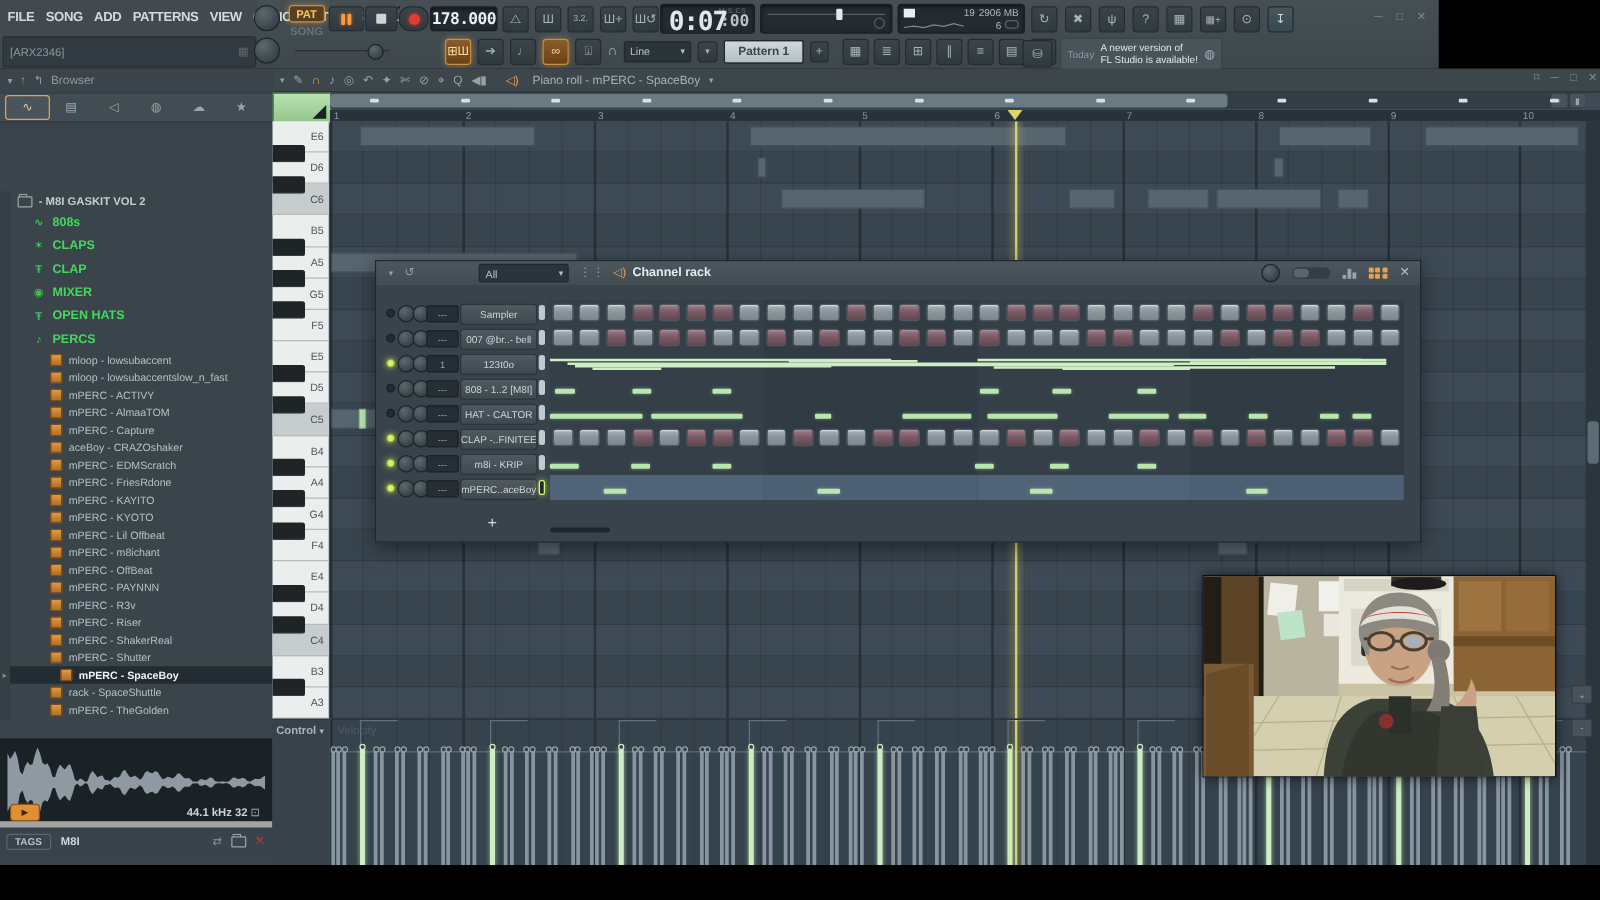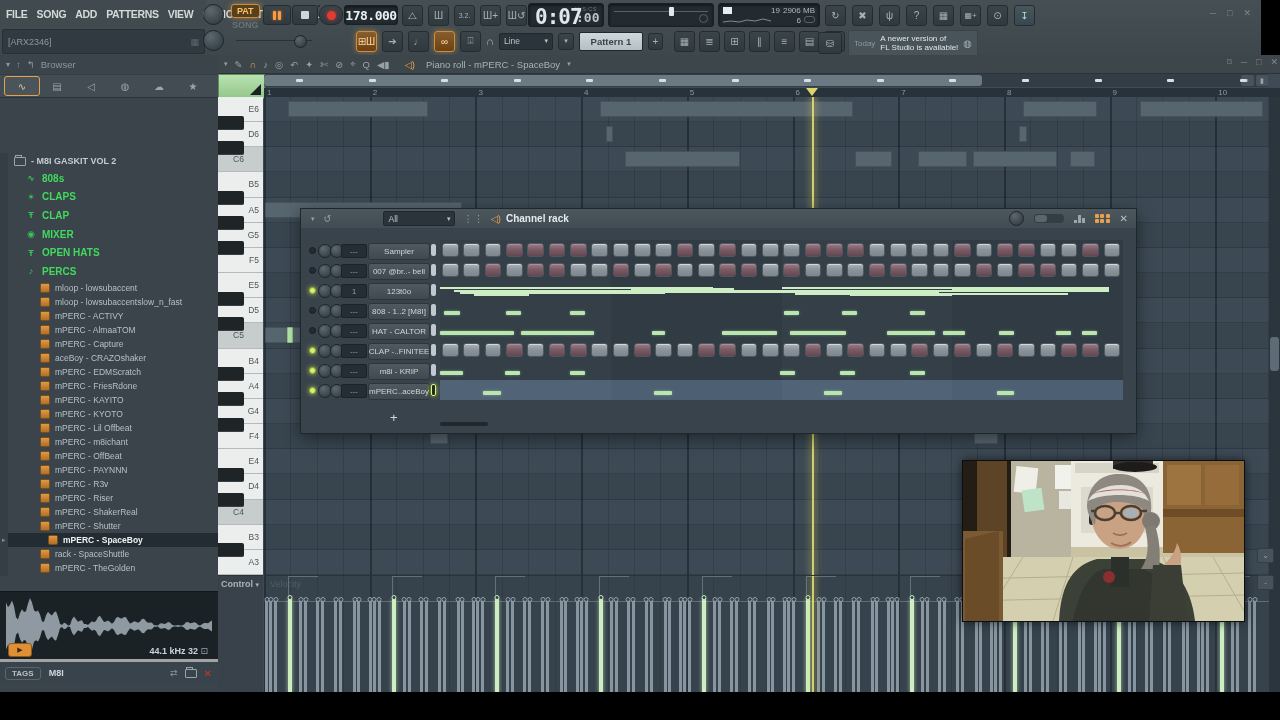--- a/index.html
+++ b/index.html
@@ -1,20 +1,20 @@
 <!DOCTYPE html>
 <html><head>
 <meta charset="utf-8">
 <style>
   html,body{margin:0;padding:0;background:#000;}
   #stage{position:relative;width:1280px;height:720px;overflow:hidden;background:#000;
     font-family:"Liberation Sans","DejaVu Sans",sans-serif;-webkit-font-smoothing:antialiased;}
   .abs{position:absolute;}
   
-  #topbar{left:0;top:0;width:1261px;height:55px;background:linear-gradient(#454f54,#3d474c);border-bottom:1px solid #272f34;}
+  #topbar{left:0;top:0;width:1151px;height:55px;background:linear-gradient(#454f54,#3d474c);border-bottom:1px solid #272f34;}
   #menubar{left:0;top:0;width:200px;height:27px;display:flex;align-items:center;padding-left:6px;gap:9px;background:#414b4f;}
   .menu-item{color:#d3dad8;font-size:10.5px;font-weight:bold;letter-spacing:-.3px;cursor:default;}
   #hintbar{left:2px;top:29px;width:196px;height:23px;background:#313a40;border:1px solid #272f34;border-radius:2px;
     color:#8d979d;font-size:9px;display:flex;align-items:center;padding-left:5px;}
   #hint-icon{position:absolute;right:5px;color:#5c666c;font-size:9px;}
   .knob{border-radius:50%;background:radial-gradient(circle at 35% 30%,#5c686f,#2b343a);border:1px solid #1d2529;}
   .tbtn{background:linear-gradient(#3a4449,#30393e);border:1px solid #242c31;border-radius:3px;display:flex;align-items:center;justify-content:center;}
   #pat-label{color:#ffc063;font-size:9px;font-weight:bold;background:#55401f;border:1px solid #c98f3e;border-radius:3px;
     padding:1px 5px;box-shadow:0 0 6px rgba(255,170,70,.5);}
   #song-label{color:#69747a;font-size:9px;font-weight:bold;padding:1px 3px;}
@@ -53,41 +53,41 @@
   .t-sample{display:flex;align-items:center;gap:5px;height:14px;padding-left:40px;color:#b6c0c6;font-size:8.5px;}
   .t-sample.sel{background:#232c32;color:#eef4f6;padding-left:48px;font-weight:bold;}
   .fico{width:8px;height:8px;border-radius:1.5px;background:linear-gradient(#e09a45,#b06f27);border:1px solid #7e4e18;flex:none;}
   .folder{width:10px;height:7px;border:1px solid #9aa4aa;border-radius:1px;position:relative;}
   .folder:before{content:"";position:absolute;left:0;top:-3px;width:5px;height:2px;border:1px solid #9aa4aa;border-bottom:none;border-radius:1px 1px 0 0;}
   #wave-panel{position:absolute;left:0;bottom:30px;width:218px;height:70px;background:#1b2226;border-top:1px solid #11171b;}
   #wave-play{position:absolute;left:8px;bottom:5px;width:22px;height:12px;background:linear-gradient(#f0a050,#c97а28);background:#e08f35;border-radius:3px;
     border:1px solid #8a5односо;border:1px solid #8a5a1c;color:#402806;font-size:7px;display:flex;align-items:center;justify-content:center;}
   #wave-info{position:absolute;right:10px;bottom:6px;color:#9aa4ab;font-size:9px;}
   #wave-info b{color:#c9d3d8;}
-  #tags-row{position:absolute;left:0;bottom:8px;width:218px;height:22px;background:#39434b;border-top:3px solid #a3a3a3;display:flex;align-items:center;}
+  #tags-row{position:absolute;left:0;bottom:8px;width:218px;height:22px;background:#39434b;border-top:5px solid #a3a3a3;display:flex;align-items:center;}
   #tags-btn{margin-left:5px;border:1px solid #5a656c;border-radius:3px;color:#b6c0c6;font-size:8px;font-weight:bold;padding:1px 6px;}
   #tags-value{margin-left:8px;color:#cdd7dc;font-size:9px;font-weight:bold;}
   #tags-icons{position:absolute;right:6px;display:flex;gap:7px;align-items:center;}
   
   #proll{left:218px;top:55px;width:1062px;height:637px;background:#3e4b56;}
   #pr-toolbar{position:absolute;left:0;top:0;width:1062px;height:18px;background:#3d464b;border-bottom:1px solid #2b3338;display:flex;align-items:center;gap:7px;padding-left:6px;}
   .pr-ico{font-size:9.5px;color:#97a2a8;}
   .pr-ico.orange{color:#f0a050;}
   #pr-title{color:#a7b2b8;font-size:9.5px;margin-left:4px;}
   #pr-winbtns{position:absolute;right:8px;top:2px;display:flex;gap:9px;}
   #hscroll{position:absolute;left:46px;top:19px;width:1004px;height:13px;background:#333d45;border-radius:3px;}
   #hscroll-thumb{position:absolute;left:0px;top:1px;width:718px;height:11px;background:#6b7983;border-radius:3px;}
   .hdash{position:absolute;top:5px;width:7px;height:3px;background:#d6dfe4;border-radius:1px;}
   #corner{position:absolute;left:0;top:19px;width:45px;height:23px;background:linear-gradient(#b9e2b0,#93c68b);border:1px solid #5d8f58;}
   #corner .tri{position:absolute;right:3px;bottom:3px;width:0;height:0;border-left:11px solid transparent;border-bottom:11px solid #1c2125;}
   #barstrip{position:absolute;left:46px;top:33px;width:1016px;height:9px;background:#28323a;}
   .barnum{position:absolute;top:0;color:#8d98a0;font-size:8px;}
   #keys{position:absolute;left:0;top:42px;width:45px;height:478px;background:#eceeee;}
   .wkey{position:absolute;left:0;width:45px;border-bottom:1px solid #b5baba;box-sizing:border-box;color:#4e5558;font-size:8.5px;text-align:right;padding:7px 4px 0 0;}
-  .wkey.ckey{background:#c7cccc;text-align:center;}
+  .wkey.ckey{background:#c7cccc;}
   .bkey{position:absolute;left:0;width:26px;height:13px;background:#1f2426;border-radius:0 2px 2px 0;border-bottom:1px solid #3a4042;}
   #grid{position:absolute;left:46px;top:42px;width:1016px;height:478px;overflow:hidden;}
   .grow{position:absolute;left:0;width:1016px;height:25.16px;box-sizing:border-box;border-bottom:1px solid rgba(0,0,0,.16);}
   .vline{position:absolute;top:0;bottom:0;width:1px;}
   .note{position:absolute;height:16px;background:#57656f;border:1px solid #46525b;border-radius:1px;box-sizing:border-box;}
   .note.green{background:#b9e6ad;border-color:#8fbf85;}
   #playhead-tri{position:absolute;top:0;width:0;height:0;border-left:6px solid transparent;border-right:6px solid transparent;border-top:8px solid #ddd76a;}
   .ph-line{position:absolute;width:2px;background:rgba(228,222,110,.9);box-shadow:0 0 6px 3px rgba(214,208,89,.28);}
   
   #ctrl-box{position:absolute;left:0;top:520px;width:45px;height:117px;background:#39424a;border-top:1px solid #2b3338;

